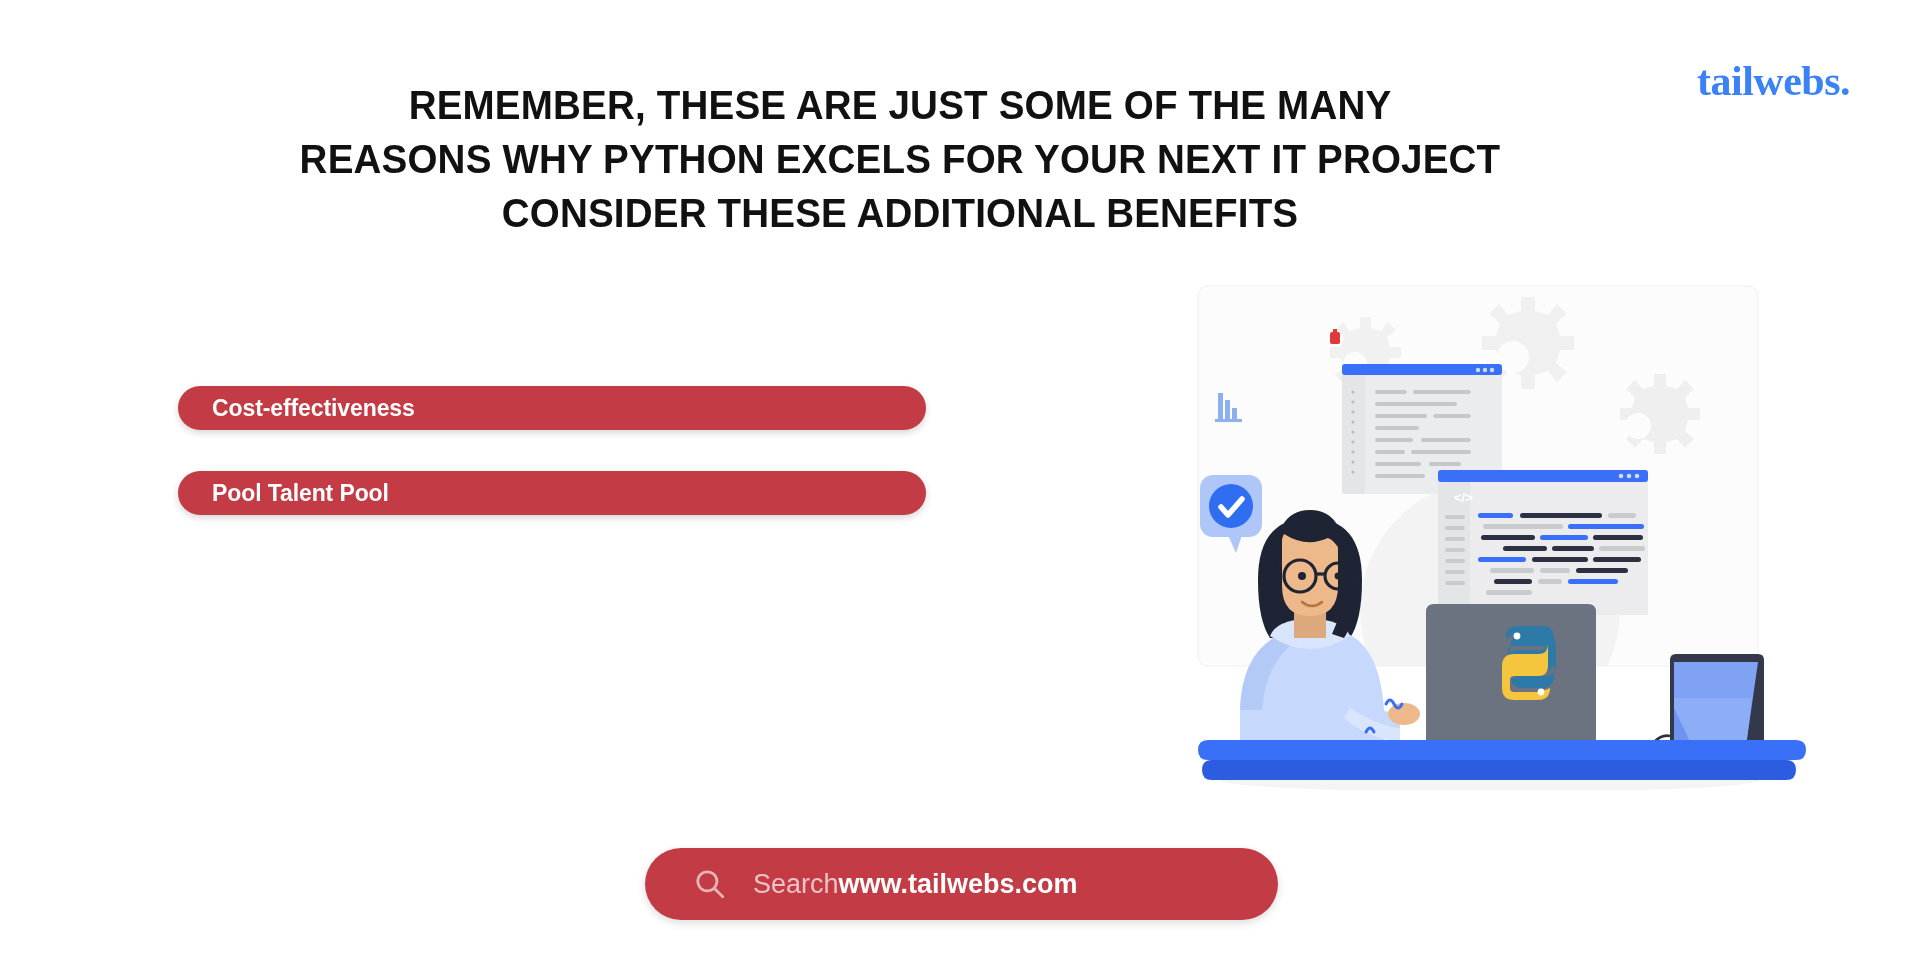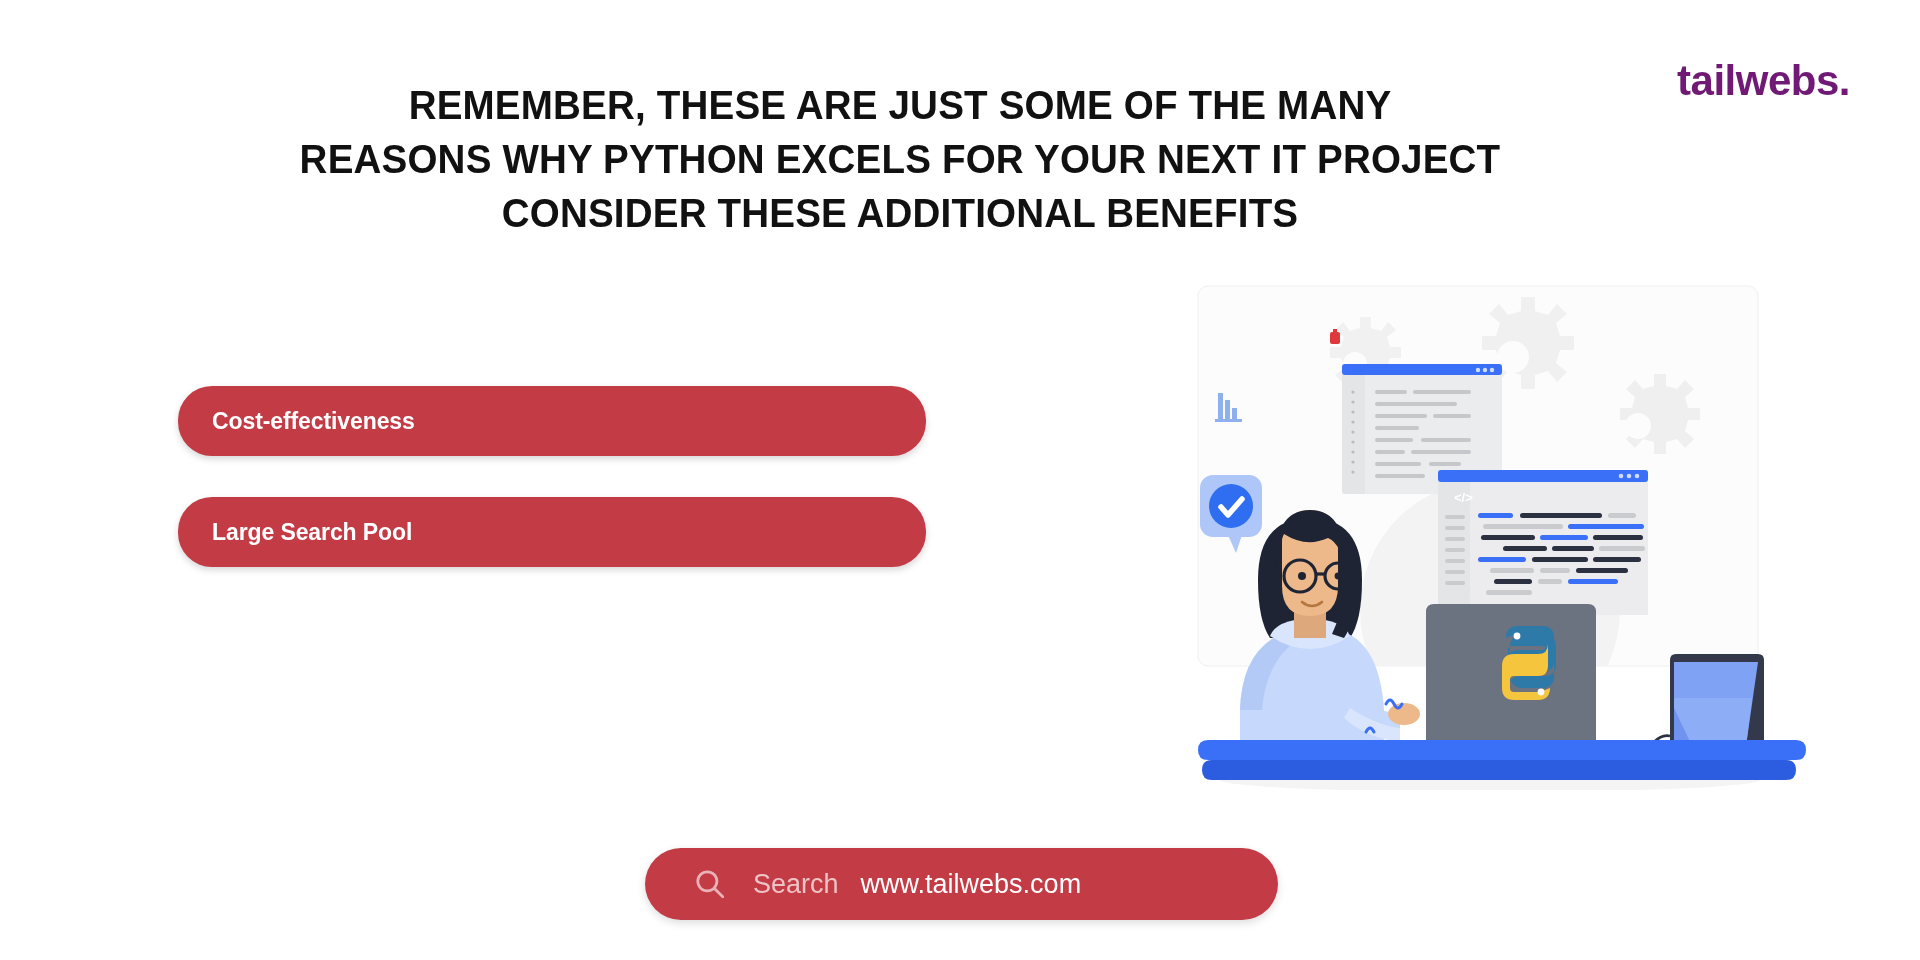--- a/index.html
+++ b/index.html
@@ -16,22 +16,22 @@
     background:#ffffff;
   }
 
   
   .logo {
     position:absolute;
     top:60px; right:70px;
     font-size:42px;
     font-weight:700;
     letter-spacing:-0.5px;
-    color:#701a75;
-    font-family:Liberation Sans, sans-serif;
+    color:#3b82f6;
+    font-family:Liberation Serif, serif;
     line-height:1;
     white-space:nowrap;
   }
 
   
   .heading {
     position:absolute;
     top:78px;
     left:240px;
     width:1320px;
@@ -49,21 +49,21 @@
 
   
   .pills {
     position:absolute;
     left:178px;
     top:386px;
     width:748px;
   }
   .pill {
     position:relative;
-    height:70px;
+    height:44px;
     border-radius:34px;
     background:#c23b45;
     display:flex;
     align-items:center;
     padding-left:34px;
     margin-bottom:41px;
     box-shadow:0 3px 7px rgba(0,0,0,0.16);
   }
   .pill:last-child { margin-bottom:0; }
   .pill-label {
@@ -91,22 +91,21 @@
   .search-icon { width:34px; height:34px; flex:0 0 auto; opacity:0.78; }
   .search-placeholder {
     color:#eec3c6;
     font-size:27px;
     margin-left:26px;
     font-family:"Liberation Sans", sans-serif;
   }
   .search-value {
     color:#ffffff;
     font-size:27px;
-    font-weight:400;
-    margin-left:22px;
+    font-weight:700;
     font-family:"Liberation Sans", sans-serif;
   }
 
   
   .illustration {
     position:absolute;
     left:1190px;
     top:280px;
     width:620px;
     height:510px;
@@ -124,21 +123,21 @@
     <span class="heading-line">REMEMBER, THESE ARE JUST SOME OF THE MANY</span>
     <span class="heading-line">REASONS WHY PYTHON EXCELS FOR YOUR NEXT IT PROJECT</span>
     <span class="heading-line">CONSIDER THESE ADDITIONAL BENEFITS</span>
   </h1>
 
   <div class="pills">
     <div class="pill">
       <span class="pill-label">Cost-effectiveness</span>
     </div>
     <div class="pill">
-      <span class="pill-label">Large Search Pool</span>
+      <span class="pill-label">Pool Talent Pool</span>
     </div>
   </div>
 
   <div class="searchbar">
     <svg class="search-icon" viewBox="0 0 32 32">
       <circle cx="13.5" cy="13.5" r="9" fill="none" stroke="#f4d4d6" stroke-width="2.6"></circle>
       <line x1="20.2" y1="20.2" x2="28" y2="28" stroke="#f4d4d6" stroke-width="2.6" stroke-linecap="round"></line>
     </svg>
     <span class="search-placeholder">Search</span>
     <span class="search-value">www.tailwebs.com</span>

